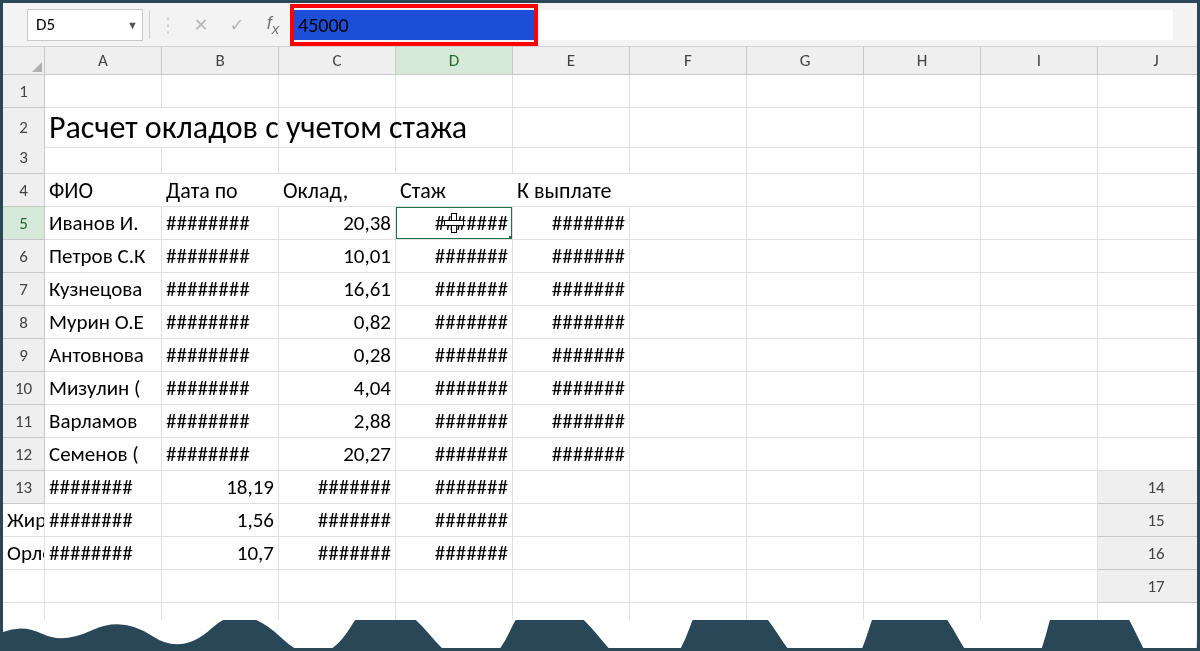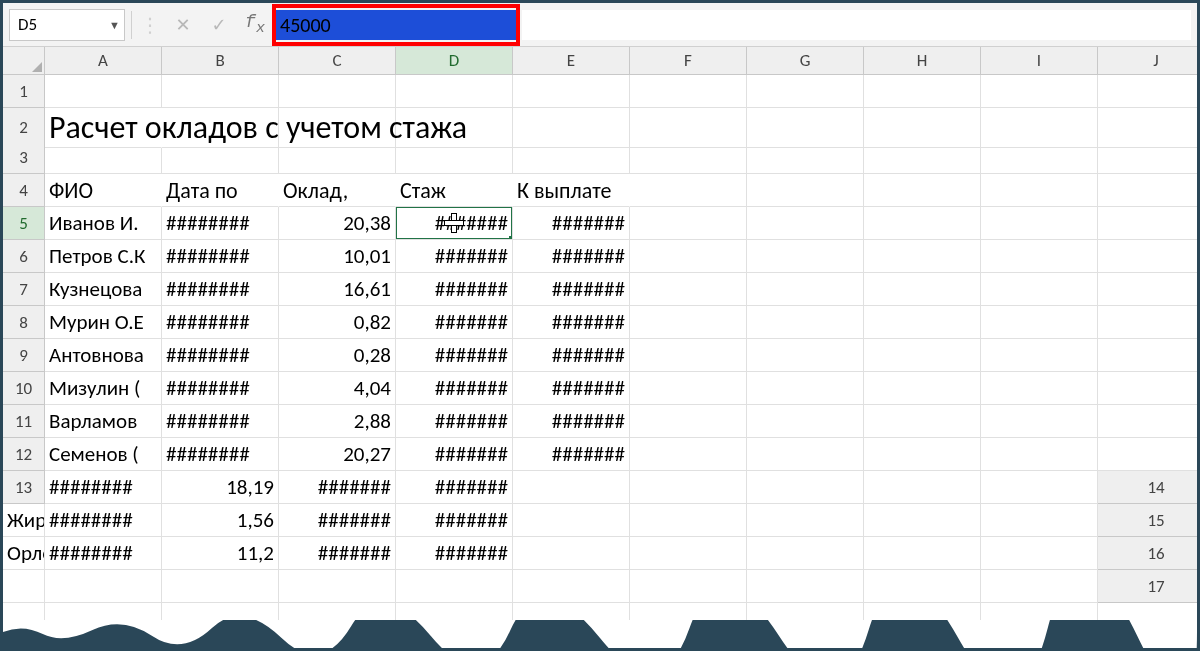--- a/index.html
+++ b/index.html
@@ -13,21 +13,21 @@
     position: relative;
   }
 
   
   .formula-bar {
     display: flex;
     align-items: center;
     height: 44px;
     background: #f3f3f3;
     border-bottom: 1px solid #d0d0d0;
-    padding: 4px 6px;
+    padding: 4px 24px;
     gap: 6px;
   }
   .name-box {
     width: 116px;
     height: 32px;
     background: #fff;
     border: 1px solid #c8c8c8;
     display: flex;
     align-items: center;
     padding: 0 8px;
@@ -53,21 +53,21 @@
     display: flex;
     align-items: center;
     justify-content: center;
     color: #b8b8b8;
     font-size: 18px;
     cursor: pointer;
   }
   .fb-btn.fx {
     color: #777;
     font-style: italic;
-    font-family: Liberation Mono, monospace;
+    font-family: Liberation Sans, sans-serif;
     font-size: 18px;
   }
   .formula-input-wrap {
     position: relative;
     flex: 0 0 auto;
   }
   .formula-highlight {
     position: absolute;
     left: -4px;
     top: -6px;
@@ -422,21 +422,21 @@
     <div class="cell right">#######</div>
     <div class="cell right">#######</div>
     <div class="cell"></div>
     <div class="cell"></div>
     <div class="cell"></div>
     <div class="cell"></div>
     <div class="cell"></div>
     <div class="row-h">15</div>
     <div class="cell">Орлова Г.,</div>
     <div class="cell">########</div>
-    <div class="cell right">11,2</div>
+    <div class="cell right">10,7</div>
     <div class="cell right">#######</div>
     <div class="cell right">#######</div>
     <div class="cell"></div>
     <div class="cell"></div>
     <div class="cell"></div>
     <div class="cell"></div>
     <div class="cell"></div>
     <div class="row-h">16</div>
     <div class="cell"></div>
     <div class="cell"></div>

